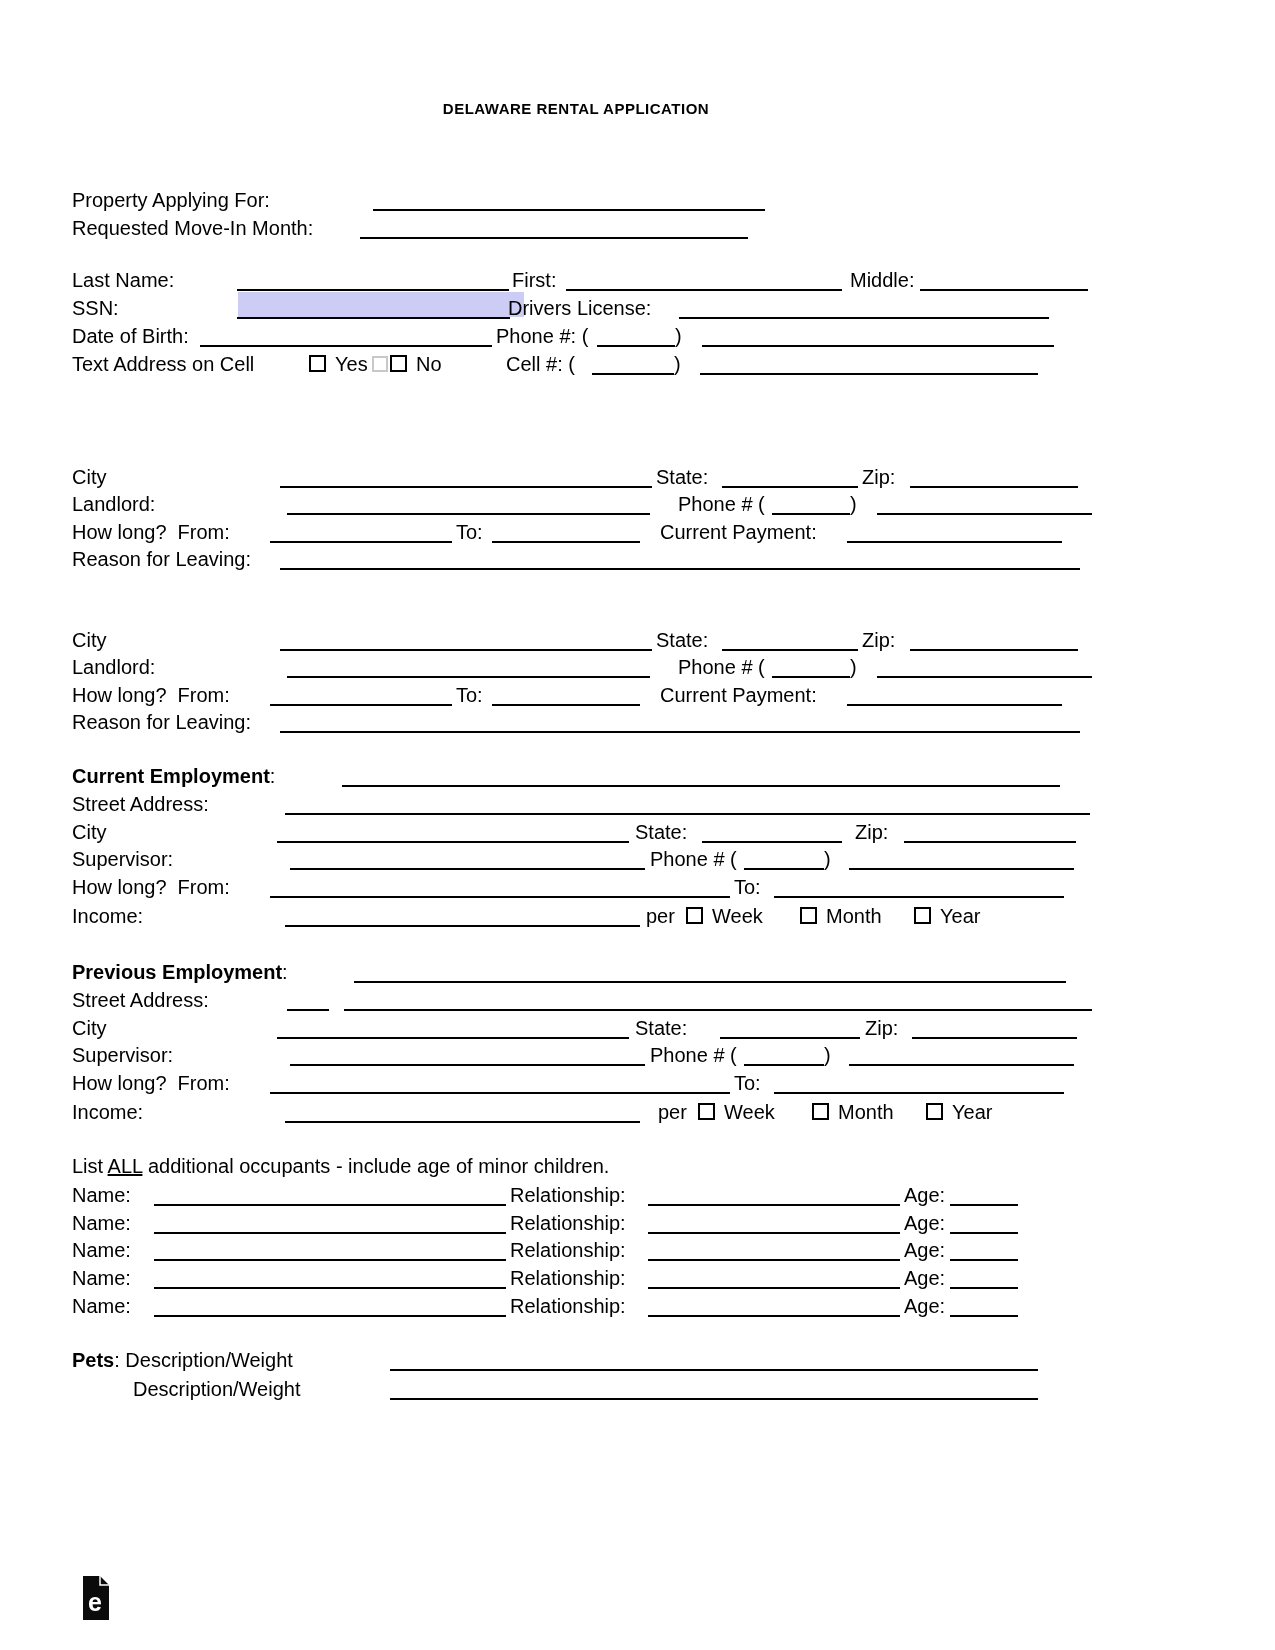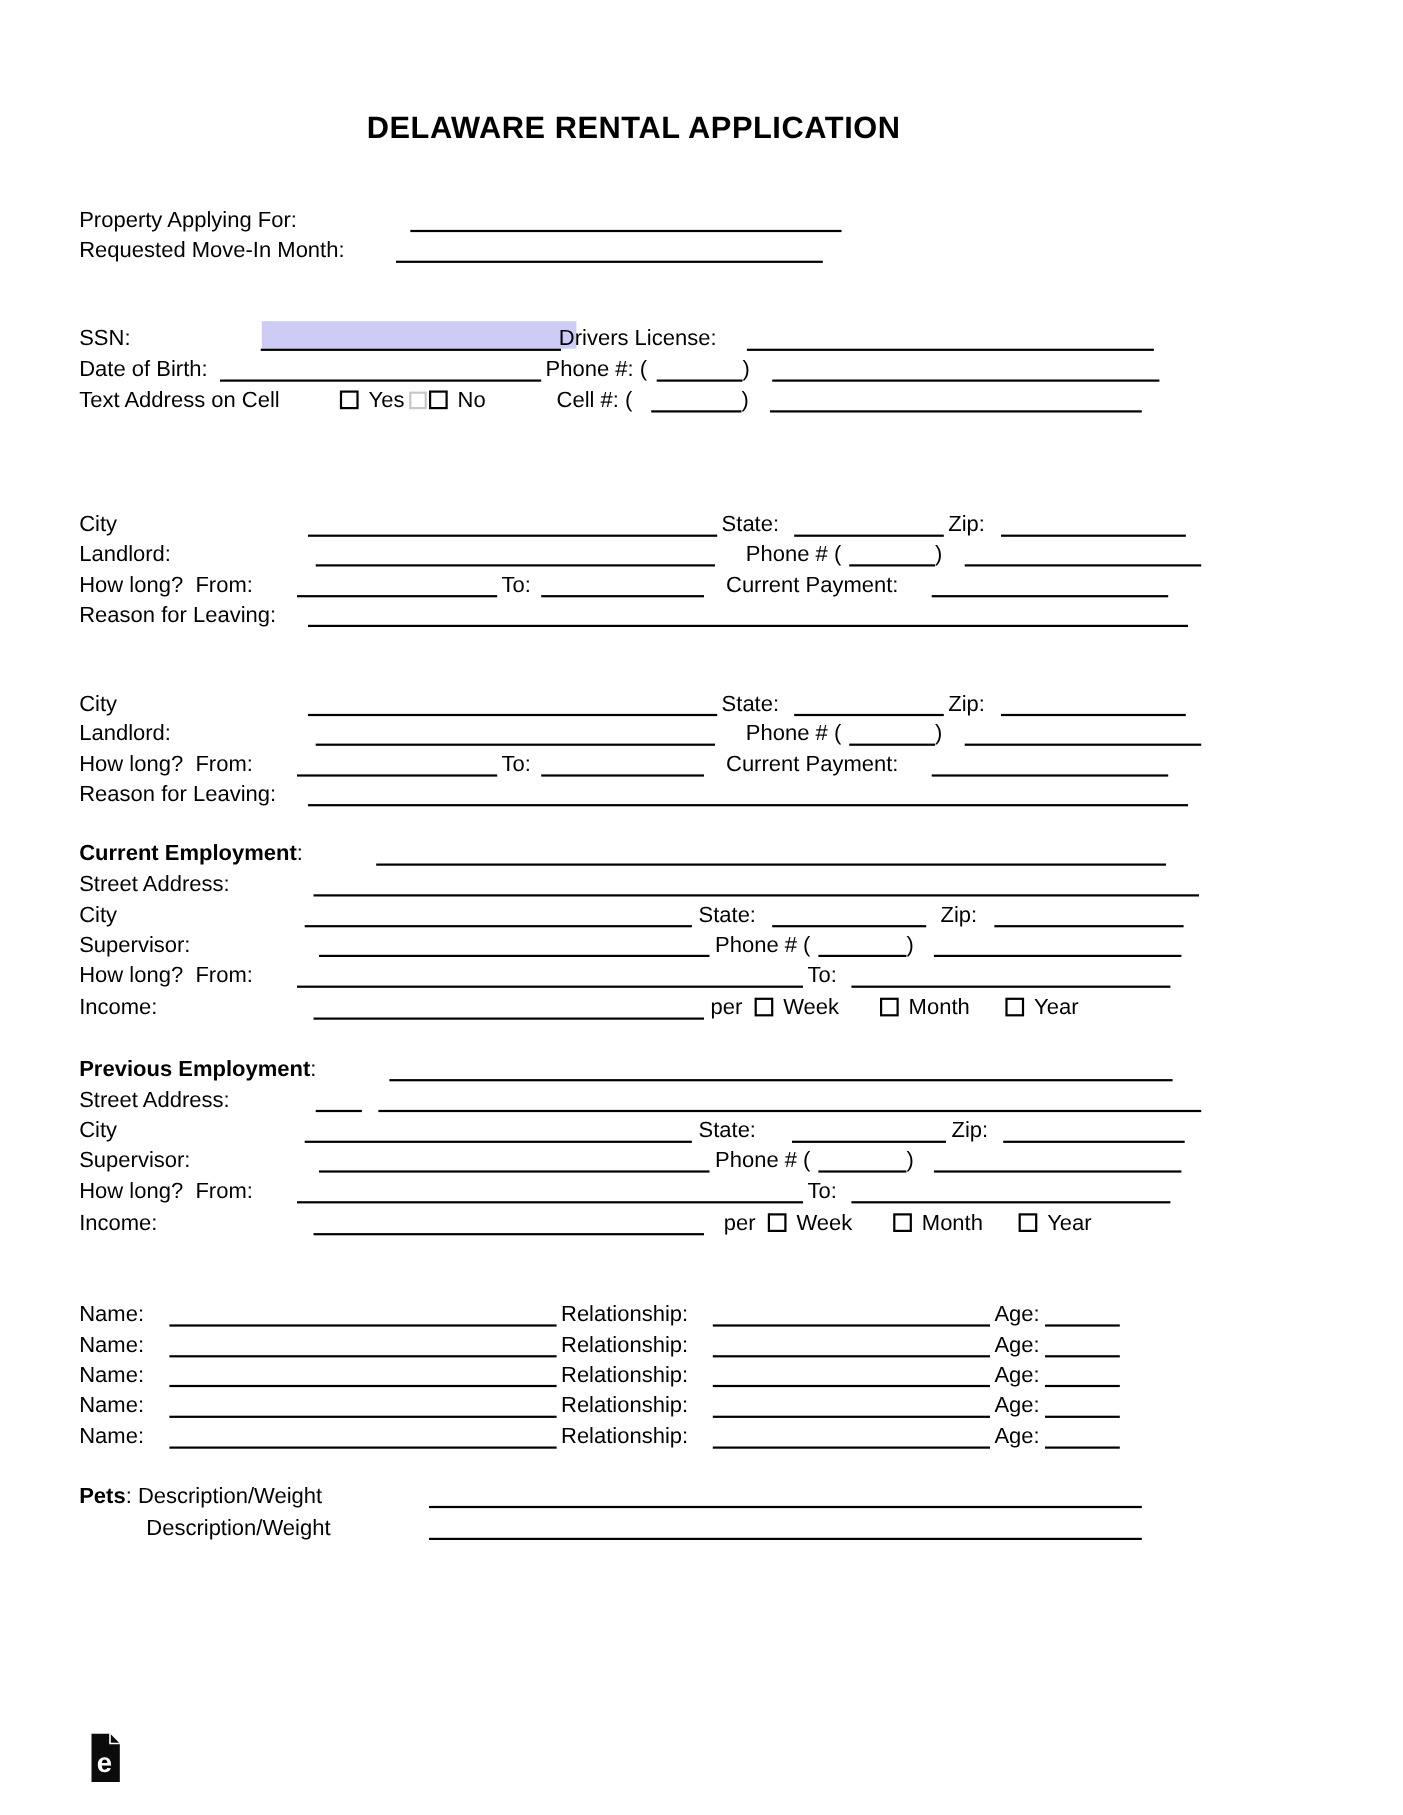--- a/index.html
+++ b/index.html
@@ -12,41 +12,49 @@
     overflow:hidden;
   }
   .content { position:absolute; left:72px; top:0; width:1008px; height:1650px; }
   .row { position:absolute; left:0; right:0; height:28px; }
   .lbl { position:absolute; bottom:1px; line-height:26px; white-space:pre; }
   .ln { position:absolute; bottom:3px; height:2px; background:#000; }
   .cb { position:absolute; bottom:6px; width:13px; height:13px; border:2px solid #000; background:#fff; }
   .cb.gray { width:12px; height:12px; border-color:var(--cbw,#c8c8c8); }
   .hl { position:absolute; bottom:5px; height:25px; background:var(--hl,#ccccf4); }
   .title { position:absolute; top:100px; left:0; width:100%; text-align:center;
-           font-size:28px; font-weight:bold; letter-spacing:0.5px; }
+           font-size:15px; font-weight:bold; letter-spacing:0.5px; }
   .ul { text-decoration:underline; }
   .logo { position:absolute; left:83px; top:1576px; }
 </style>
 </head>
 <body>
 
 <div class="page">
   <div class="content">
 
     <div class="title">DELAWARE RENTAL APPLICATION</div>
 
     <div class="row" style="top:186px">
       <span class="lbl" style="left:0">Property Applying For:</span>
       <span class="ln" style="left:301px;width:392px"></span>
     </div>
     <div class="row" style="top:214px">
       <span class="lbl" style="left:0">Requested Move-In Month:</span>
       <span class="ln" style="left:288px;width:388px"></span>
     </div>
 
+    <div class="row" style="top:266px">
+      <span class="lbl" style="left:0">Last Name:</span>
+      <span class="ln" style="left:165px;width:272px"></span>
+      <span class="lbl" style="left:440px">First:</span>
+      <span class="ln" style="left:494px;width:276px"></span>
+      <span class="lbl" style="left:778px">Middle:</span>
+      <span class="ln" style="left:848px;width:168px"></span>
+    </div>
     <div class="row" style="top:294px">
       <span class="lbl" style="left:0">SSN:</span>
       <span class="hl" style="left:166px;width:286px"></span>
       <span class="ln" style="left:165px;width:273px"></span>
       <span class="lbl" style="left:436px">Drivers License:</span>
       <span class="ln" style="left:607px;width:370px"></span>
     </div>
     <div class="row" style="top:322px">
       <span class="lbl" style="left:0">Date of Birth:</span>
       <span class="ln" style="left:128px;width:292px"></span>
@@ -204,20 +212,23 @@
       <span class="ln" style="left:213px;width:355px"></span>
       <span class="lbl" style="left:586px">per</span>
       <span class="cb" style="left:626px"></span>
       <span class="lbl" style="left:652px">Week</span>
       <span class="cb" style="left:740px"></span>
       <span class="lbl" style="left:766px">Month</span>
       <span class="cb" style="left:854px"></span>
       <span class="lbl" style="left:880px">Year</span>
     </div>
 
+    <div class="row" style="top:1152px">
+      <span class="lbl" style="left:0"><span>List </span><span class="ul">ALL</span><span> additional occupants - include age of minor children.</span></span>
+    </div>
 
     <div class="row" style="top:1181px">
       <span class="lbl" style="left:0">Name:</span>
       <span class="ln" style="left:82px;width:352px"></span>
       <span class="lbl" style="left:438px">Relationship:</span>
       <span class="ln" style="left:576px;width:252px"></span>
       <span class="lbl" style="left:832px">Age:</span>
       <span class="ln" style="left:878px;width:68px"></span>
     </div>
     <div class="row" style="top:1209px">

